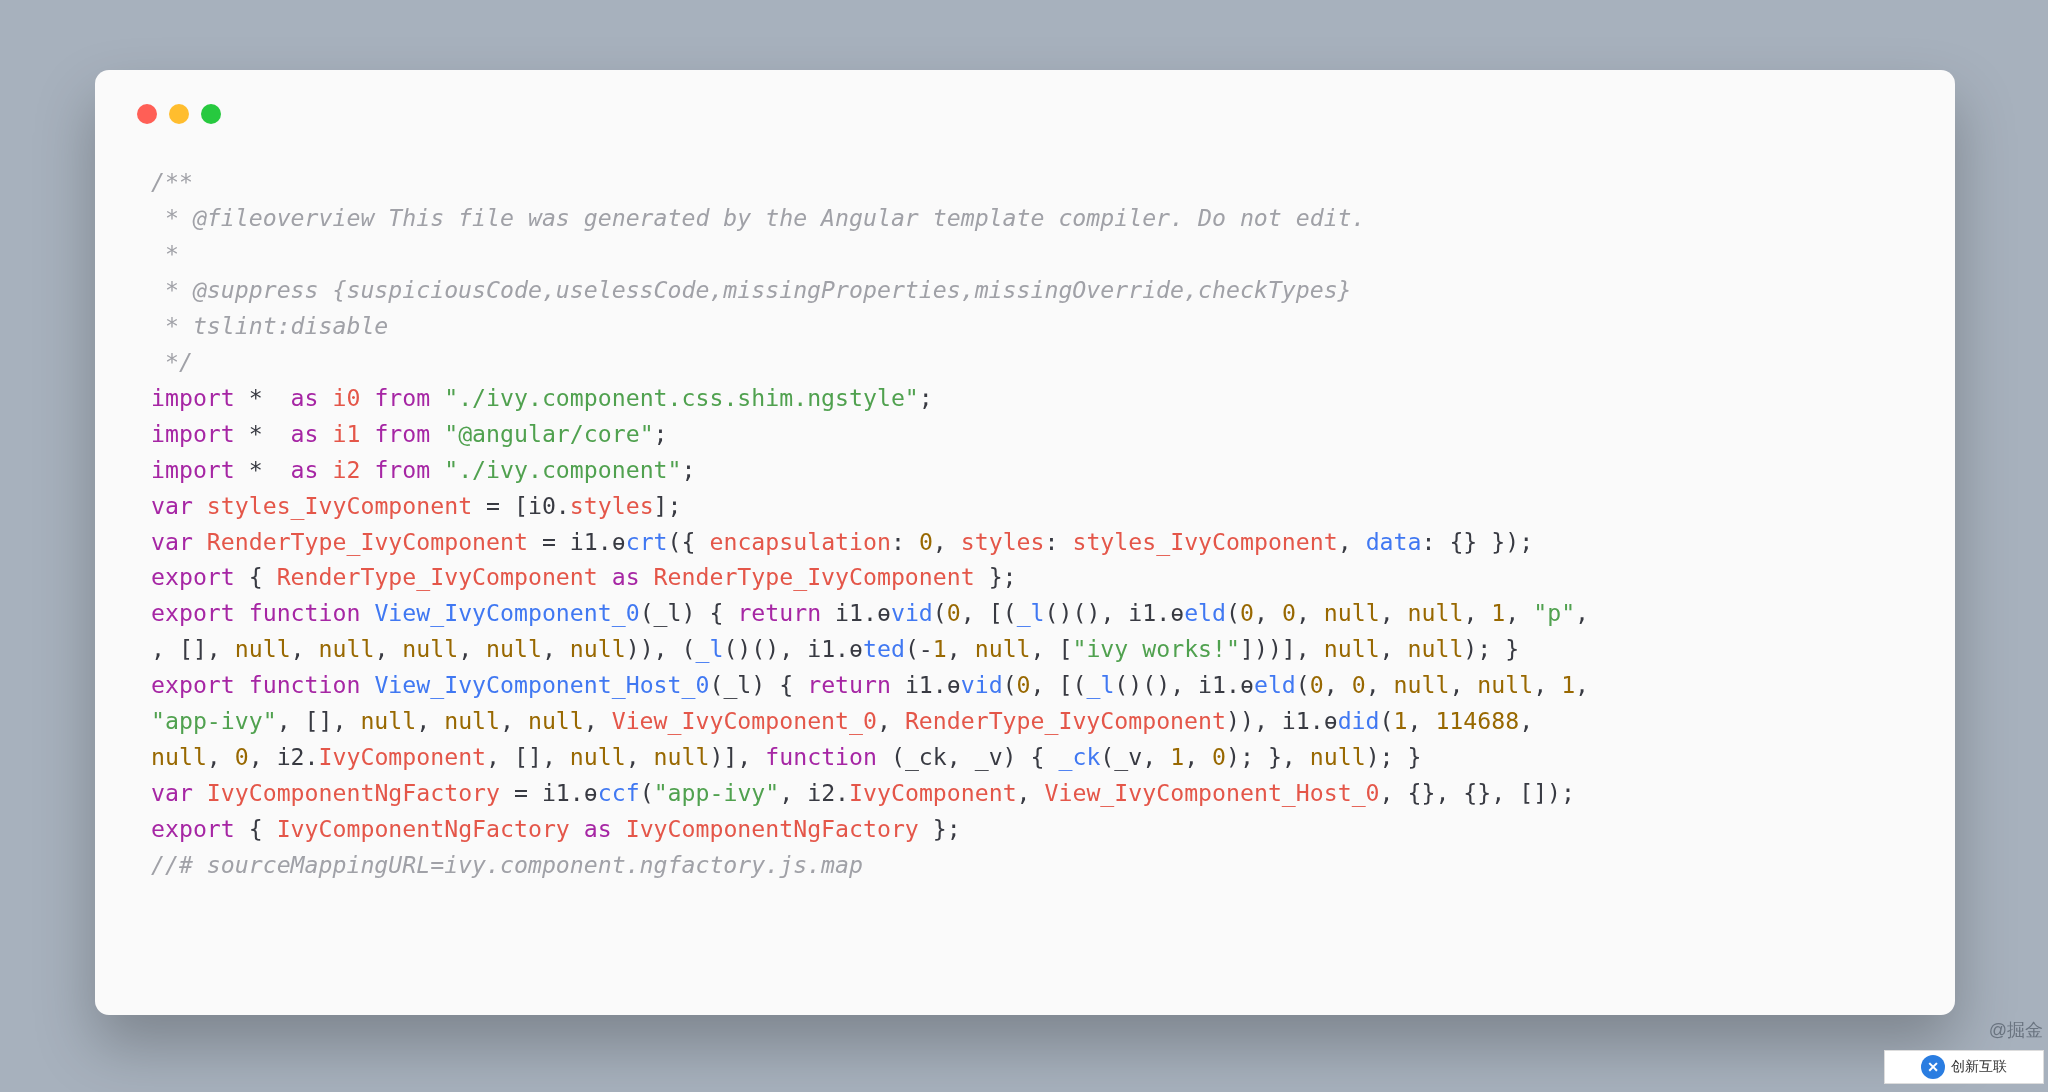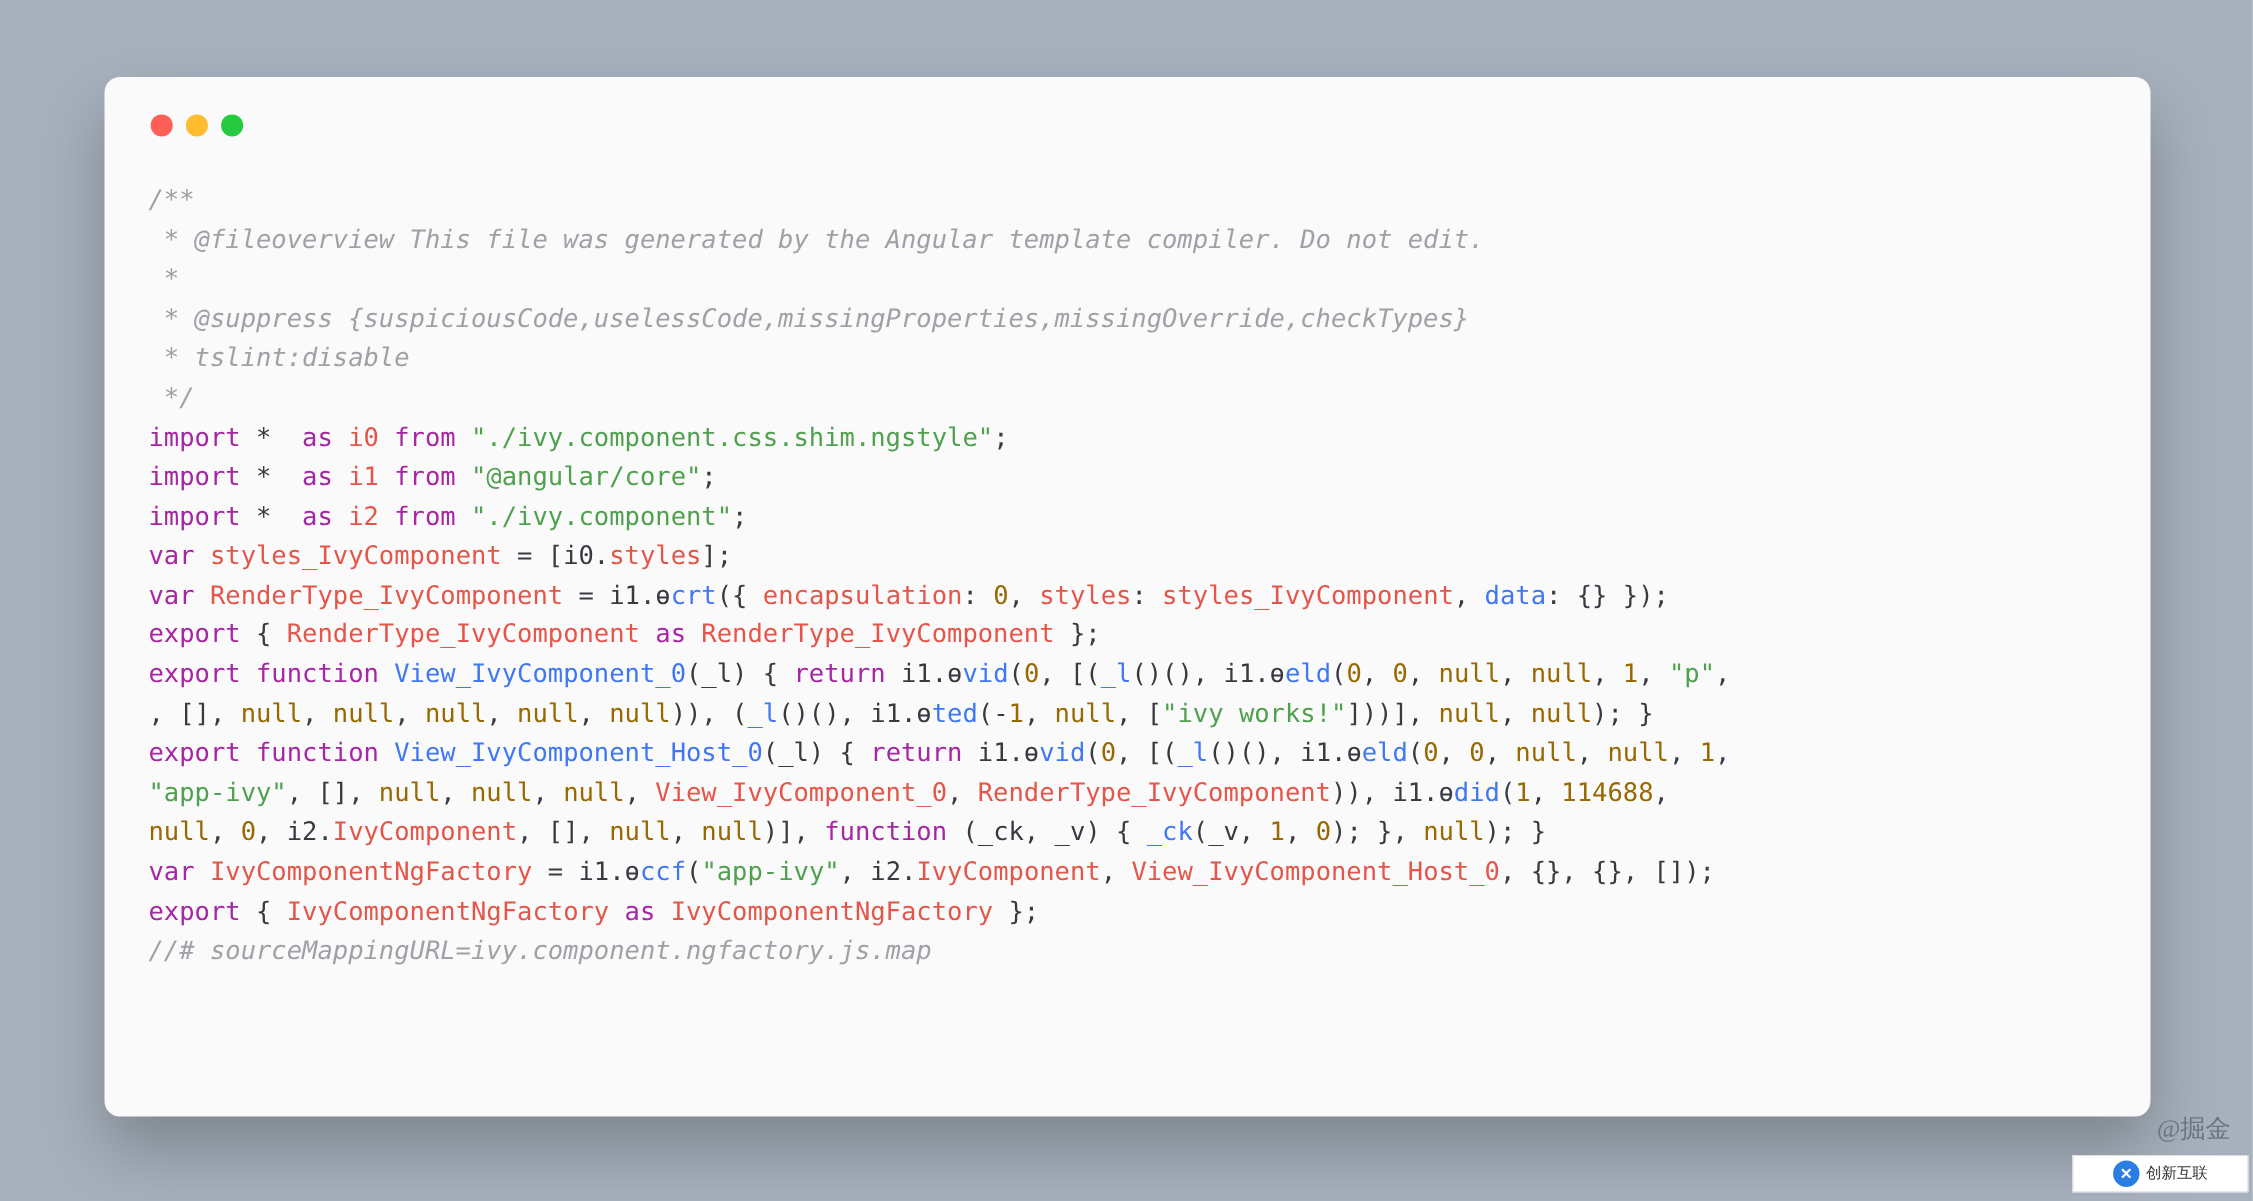--- a/index.html
+++ b/index.html
@@ -6,25 +6,25 @@
   body {
     background: #a7b1bd;
     width: 2048px;
     height: 1092px;
     overflow: hidden;
     font-family: "SF Mono", "Menlo", "Monaco", "Consolas", monospace;
     position: relative;
   }
   .watermark-right {
     position: absolute;
-    right: 20px;
+    right: 5px;
     bottom: 50px;
-    font-size: 23px;
+    font-size: 18px;
     color: #6a7480;
-    font-family: Liberation Serif, serif;
+    font-family: Liberation Sans, sans-serif;
   }
   .watermark-logo {
     position: absolute;
     right: 4px;
     bottom: 8px;
     width: 160px;
     height: 34px;
     background: #fff;
     display: flex;
     align-items: center;
@@ -72,20 +72,21 @@
   }
   .tl-red { background: #ff5f56; }
   .tl-yellow { background: #ffbd2e; }
   .tl-green { background: #27c93f; }
   .code {
     font-size: 23.2px;
     line-height: 1.55;
     white-space: pre;
     color: #383a42;
     font-weight: 500;
+    margin-left: 16px;
   }
   .c-comment { color: #a0a1a7; font-style: italic; }
   .c-keyword { color: #a626a4; } 
   .c-ident   { color: #e45649; } 
   .c-str     { color: #50a14f; } 
   .c-num     { color: #986801; } 
   .c-prop    { color: #4078f2; } 
   .c-null    { color: #986801; } 
   .c-punc    { color: #383a42; } 
 </style>

